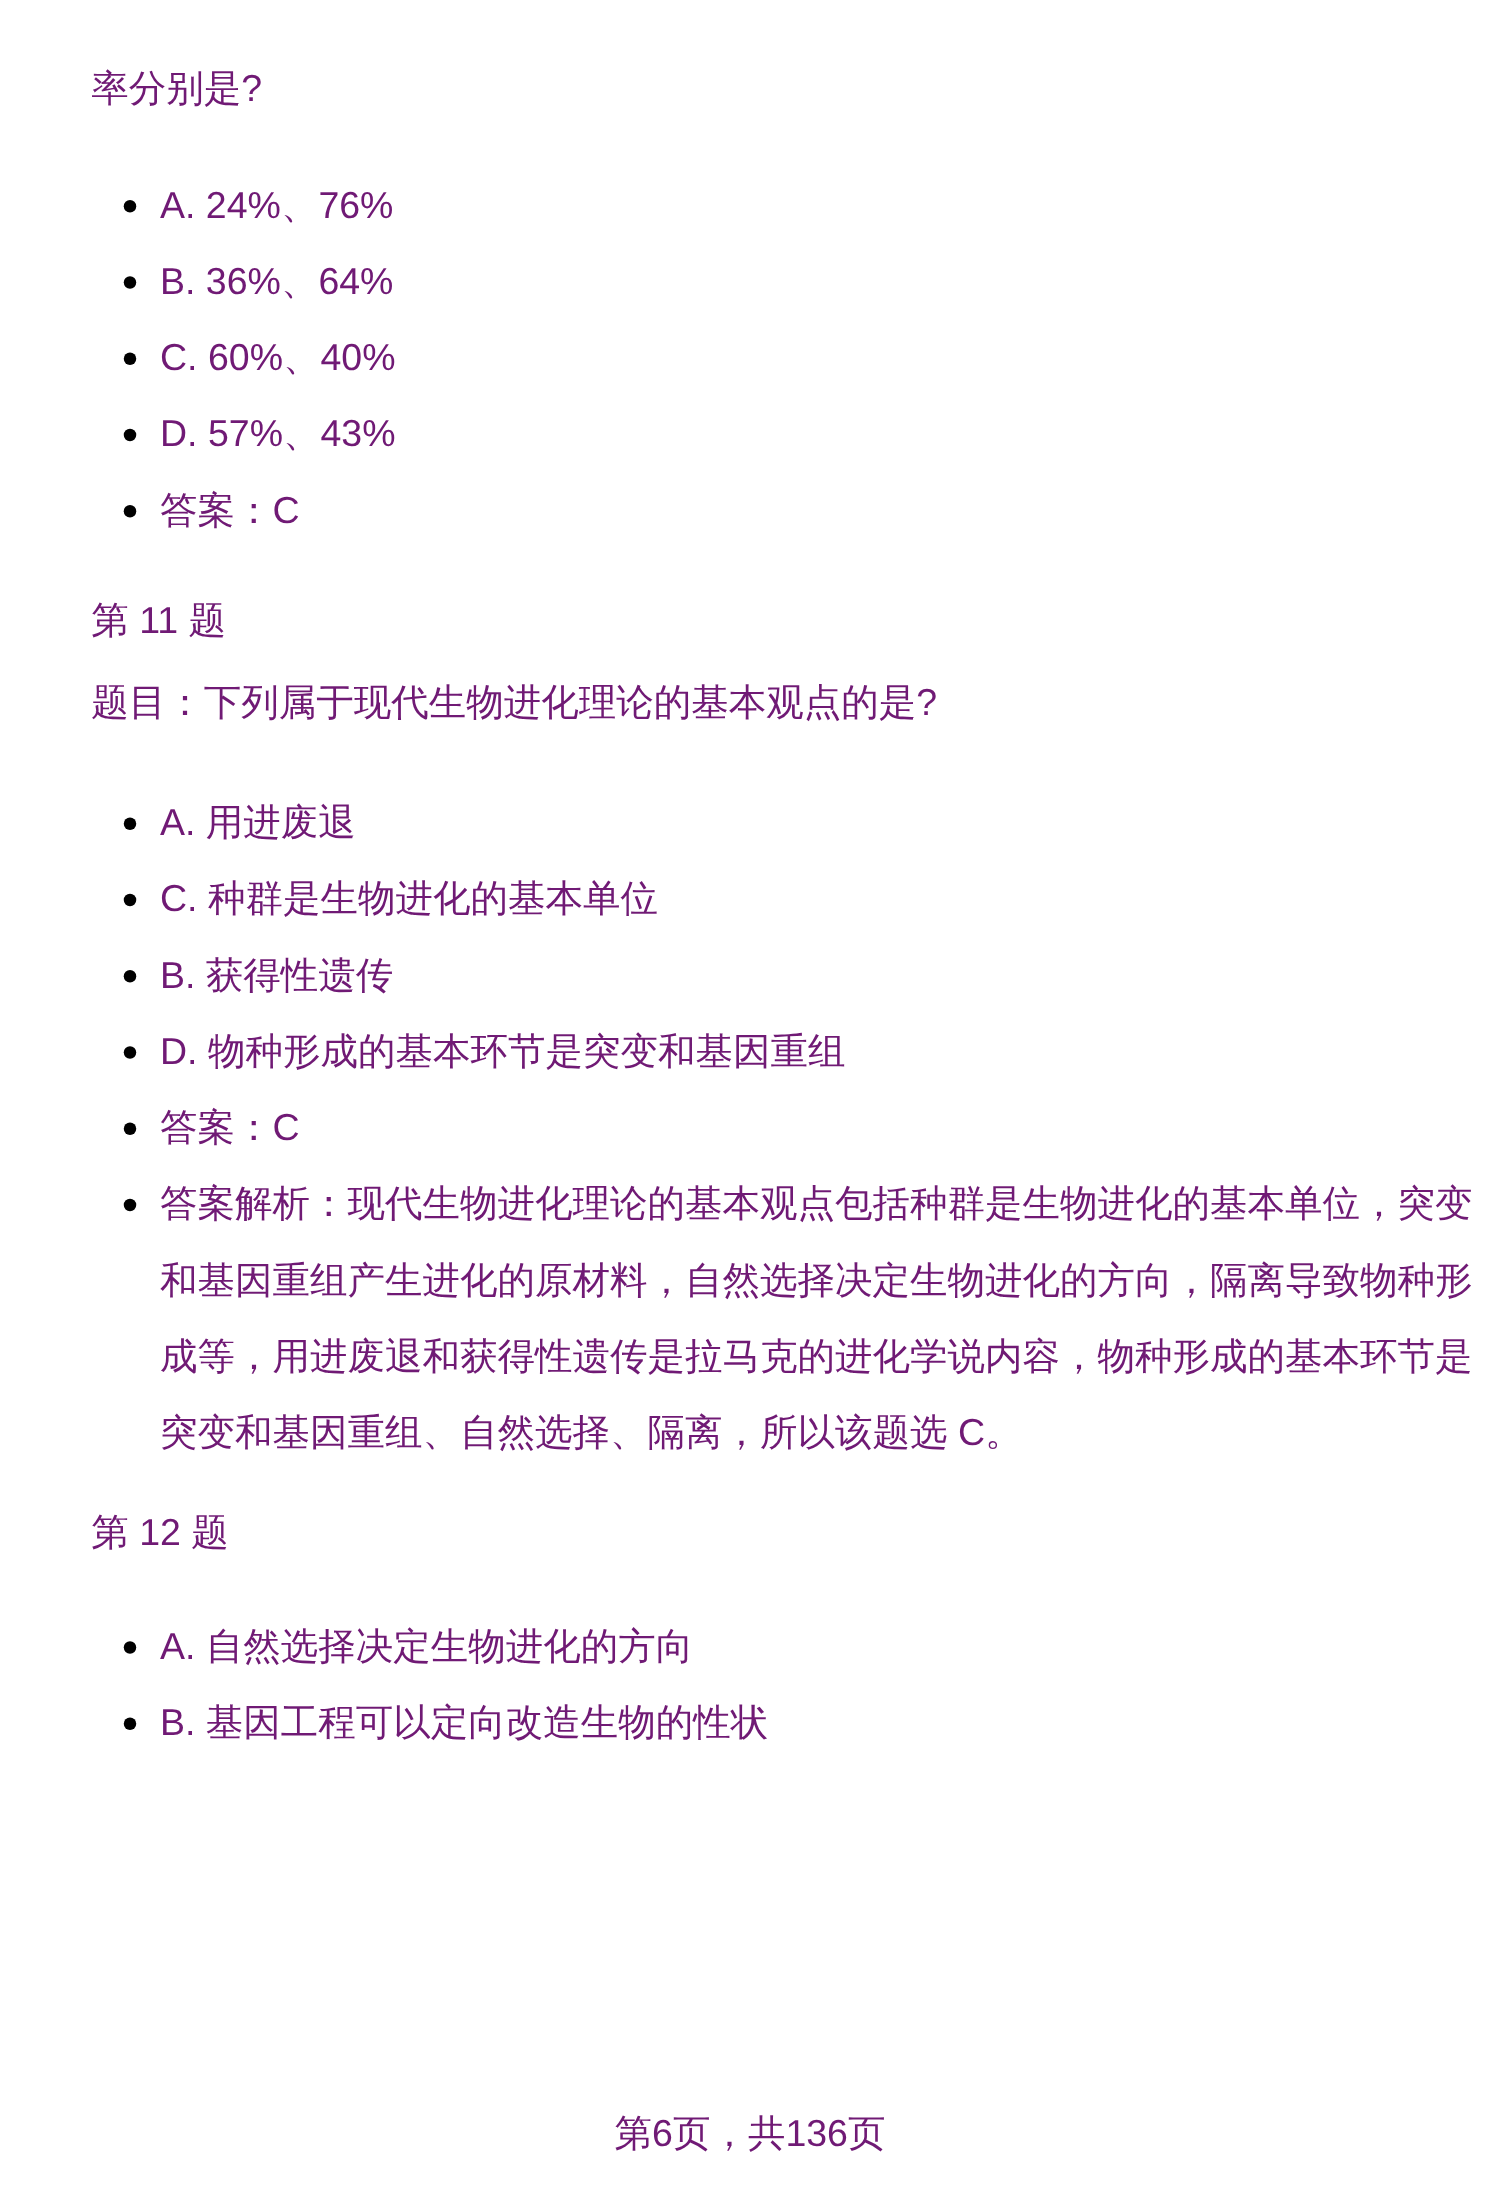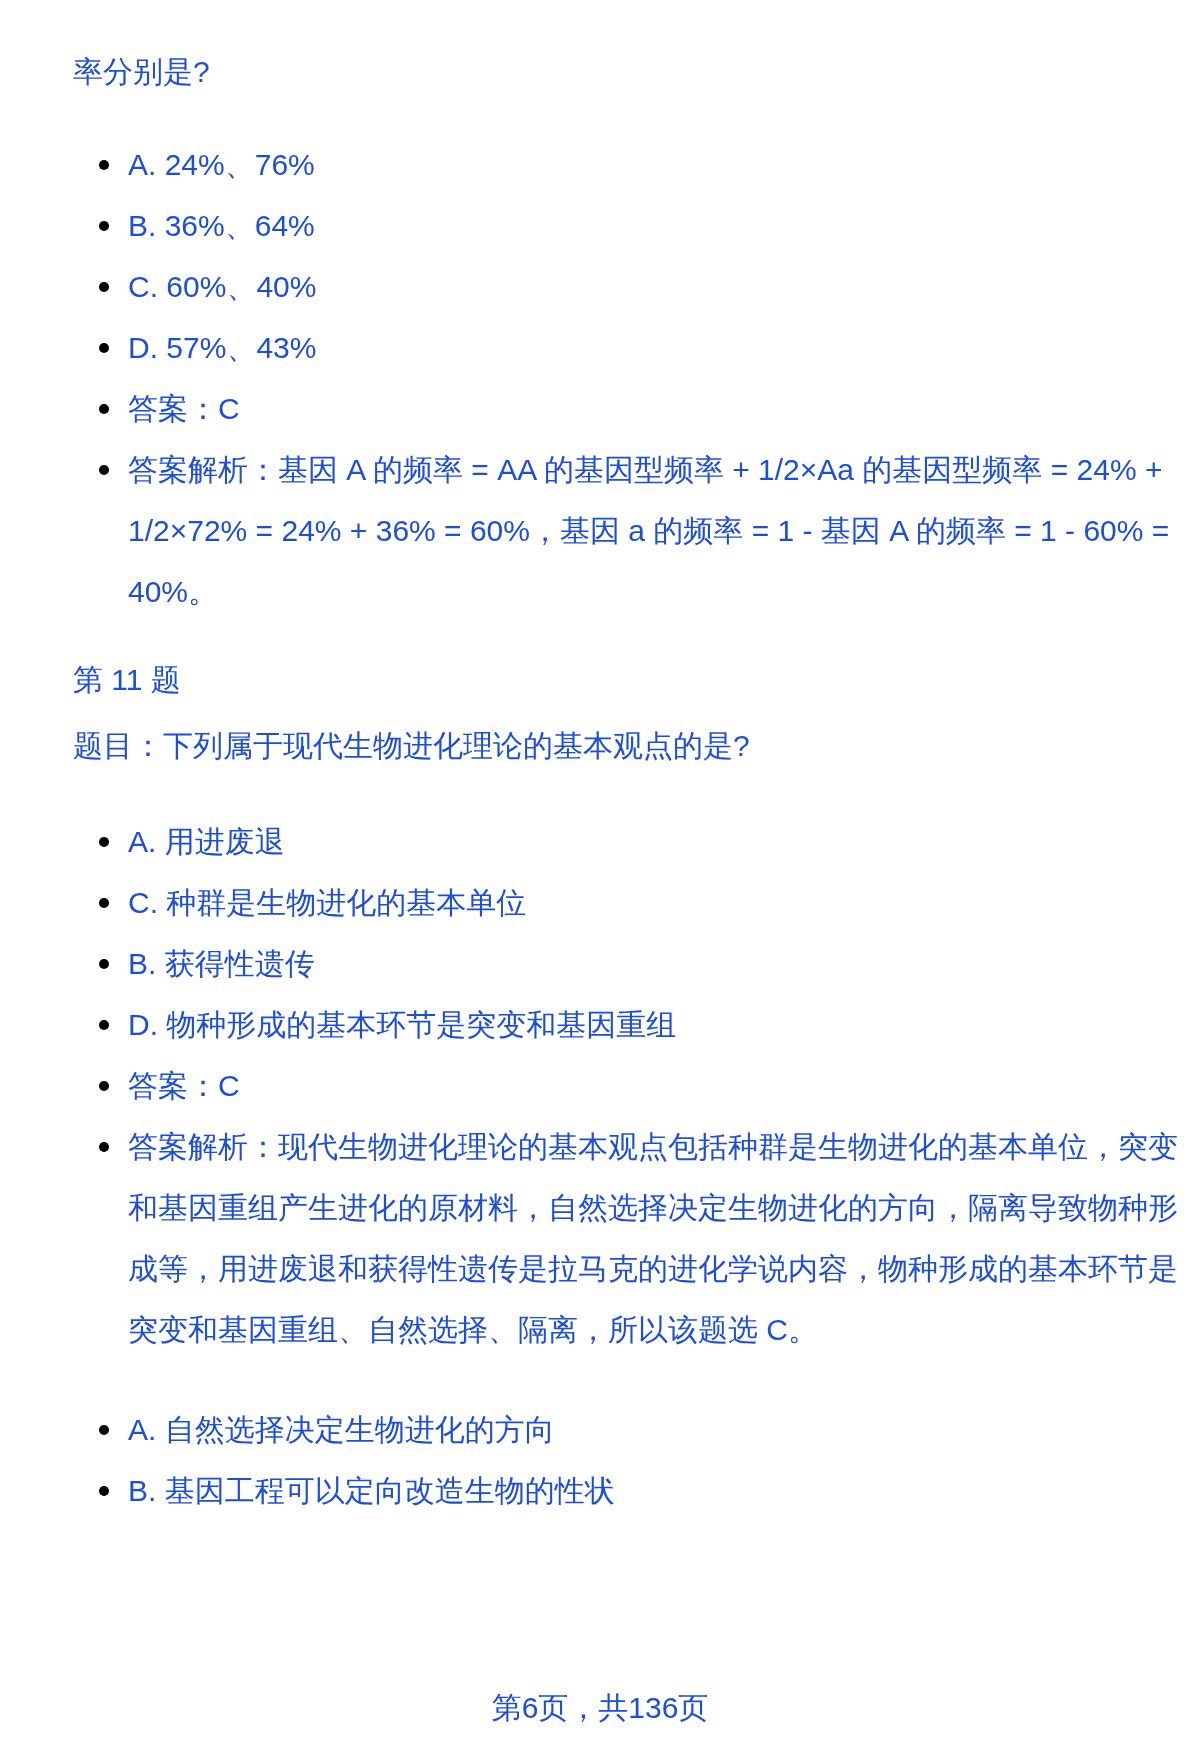--- a/index.html
+++ b/index.html
@@ -2,21 +2,21 @@
 <html><head>
 <meta charset="utf-8">
 <style>
   * { margin:0; padding:0; box-sizing:border-box; }
   html, body { background:#ffffff; }
   .page {
     position:relative;
     width:1200px;
     height:1755px;
     background:#ffffff;
-    color:#1d4ed8;
+    color:#701a75;
     font-family:"Liberation Sans", sans-serif;
     padding:50px 14px 0 73px;
     overflow:hidden;
   }
   .lead {
     font-size:30px;
     line-height:44px;
   }
   .qhead {
     font-size:30px;
@@ -70,36 +70,36 @@
 <div class="page">
 
   <p class="lead">率分别是?</p>
 
   <ul class="opts ul-q10">
     <li><span class="bullet"></span><span>A. 24%、76%</span></li>
     <li><span class="bullet"></span><span>B. 36%、64%</span></li>
     <li><span class="bullet"></span><span>C. 60%、40%</span></li>
     <li><span class="bullet"></span><span>D. 57%、43%</span></li>
     <li><span class="bullet"></span><span>答案：C</span></li>
-    <li><span class="bullet"></span><span>答案解析：基因 A 的频率 = AA 的基因型频率 + 1/2×Aa 的基因型频率 = 24% + 1/2×72% = 24% + 36% = 60%，基因 a 的频率 = 1 - 基因 A 的频率 = 1 - 60% = 40%。</span></li>
   </ul>
 
   <h3 class="qhead h-q11">第 11 题</h3>
 
   <p class="qtext p-q11">题目：下列属于现代生物进化理论的基本观点的是?</p>
 
   <ul class="opts ul-q11">
     <li><span class="bullet"></span><span>A. 用进废退</span></li>
     <li><span class="bullet"></span><span>C. 种群是生物进化的基本单位</span></li>
     <li><span class="bullet"></span><span>B. 获得性遗传</span></li>
     <li><span class="bullet"></span><span>D. 物种形成的基本环节是突变和基因重组</span></li>
     <li><span class="bullet"></span><span>答案：C</span></li>
     <li><span class="bullet"></span><span>答案解析：现代生物进化理论的基本观点包括种群是生物进化的基本单位，突变和基因重组产生进化的原材料，自然选择决定生物进化的方向，隔离导致物种形成等，用进废退和获得性遗传是拉马克的进化学说内容，物种形成的基本环节是突变和基因重组、自然选择、隔离，所以该题选 C。</span></li>
   </ul>
 
+  <h3 class="qhead h-q12">第 12 题</h3>
 
 
   <ul class="opts ul-q12">
     <li><span class="bullet"></span><span>A. 自然选择决定生物进化的方向</span></li>
     <li><span class="bullet"></span><span>B. 基因工程可以定向改造生物的性状</span></li>
   </ul>
 
   <div class="footer">第6页，共136页</div>
 
 </div>

